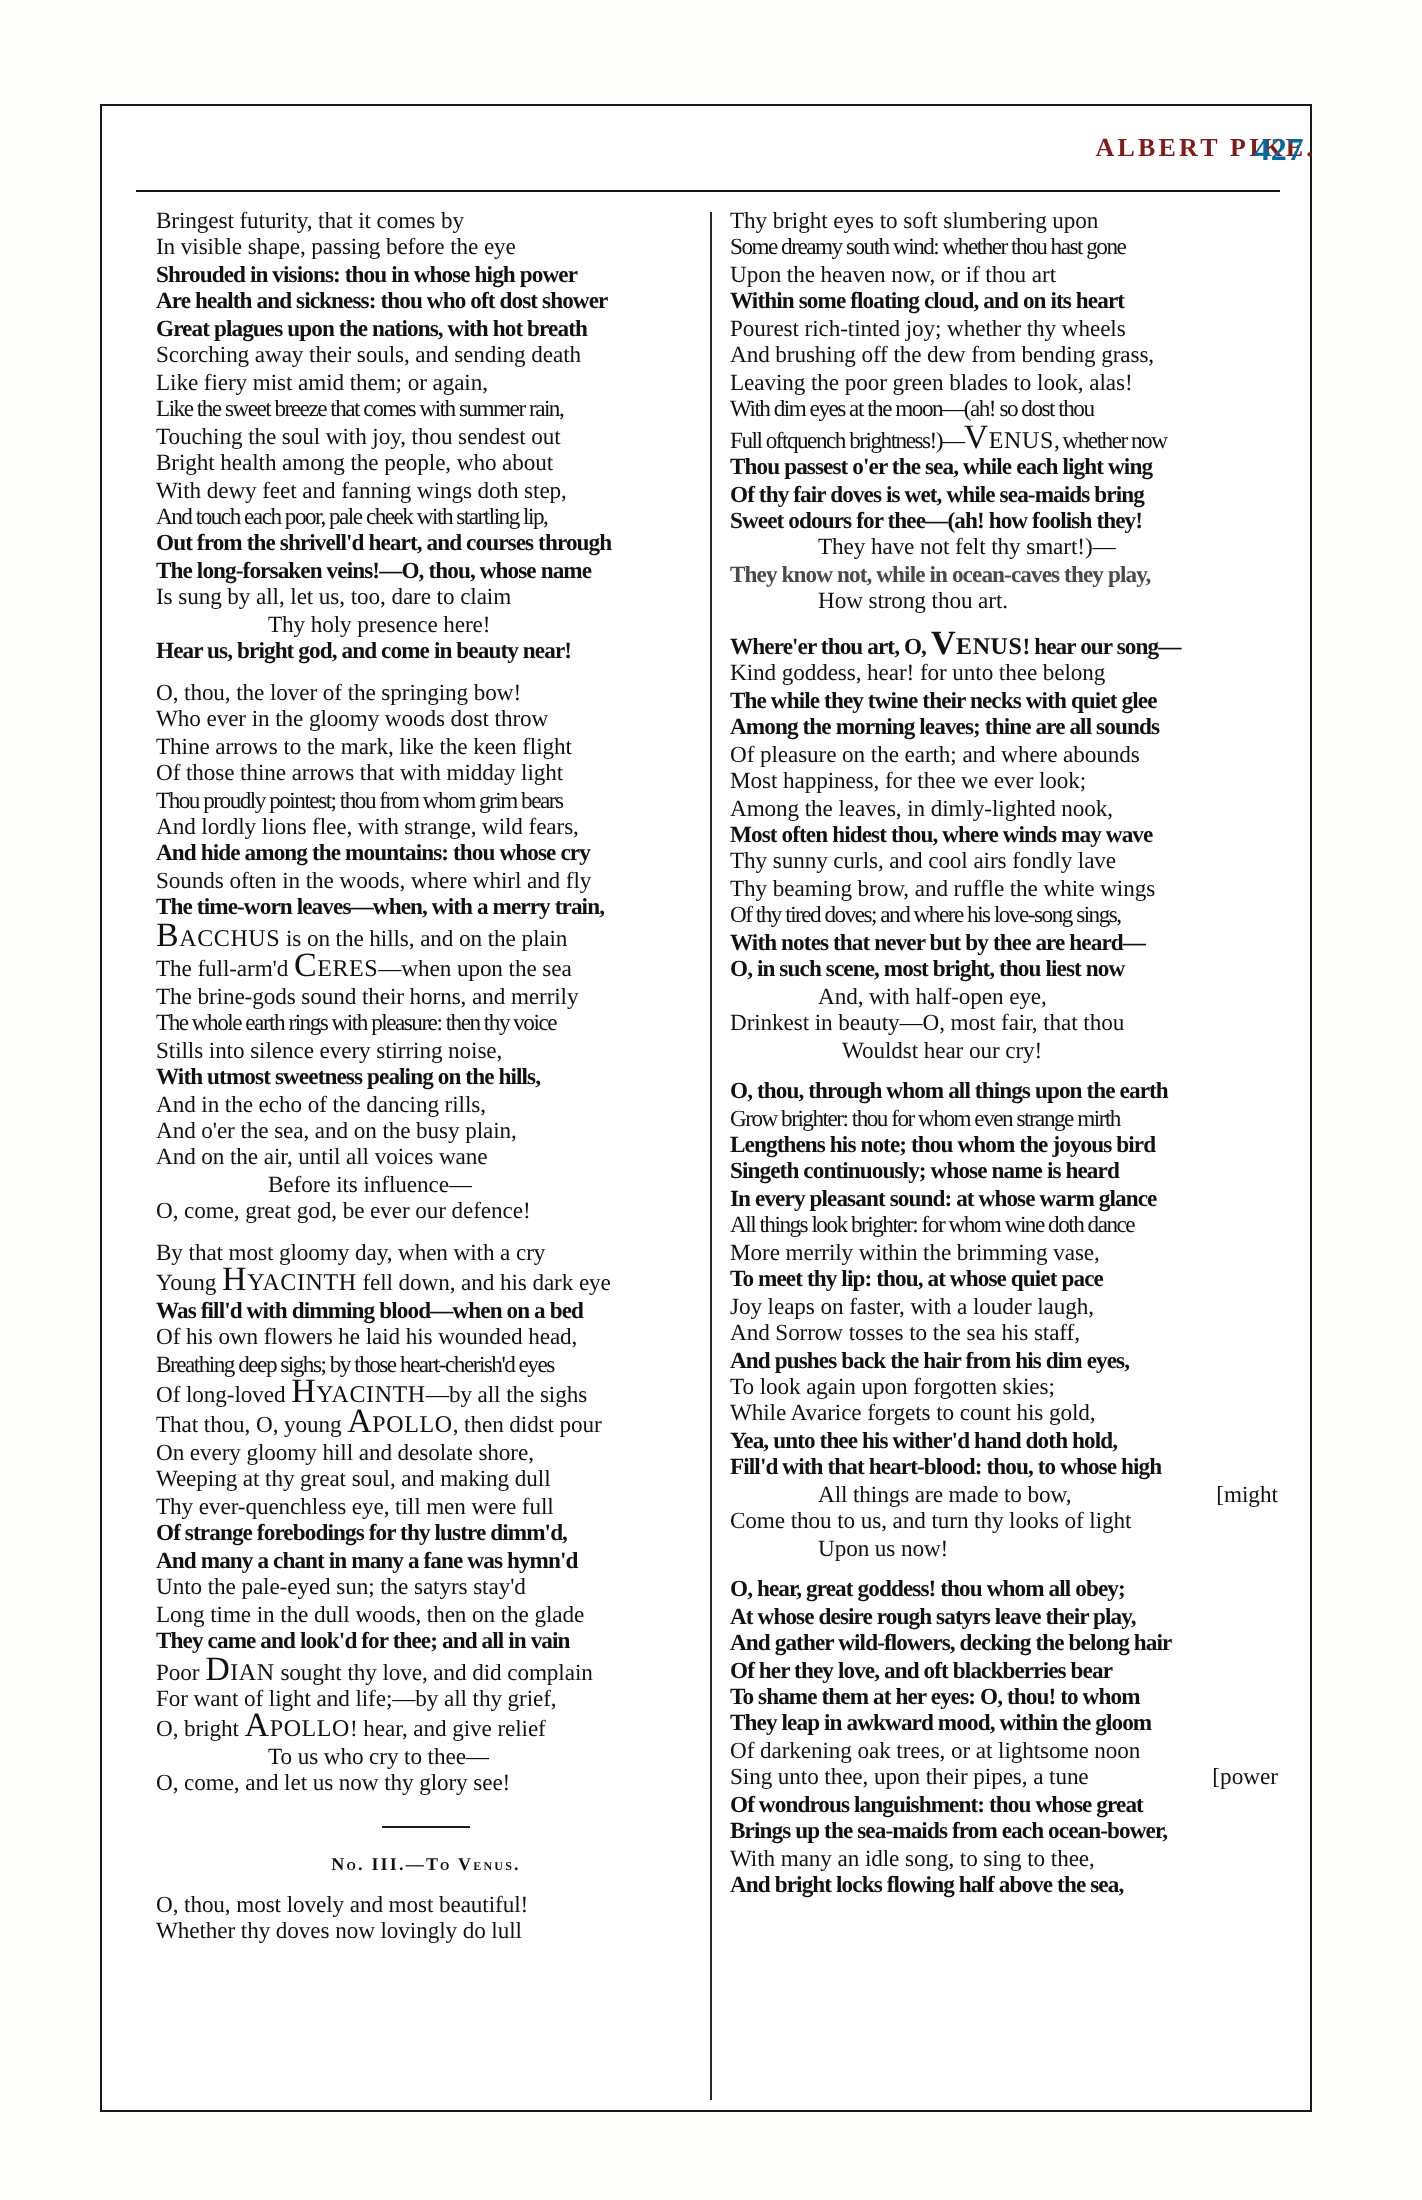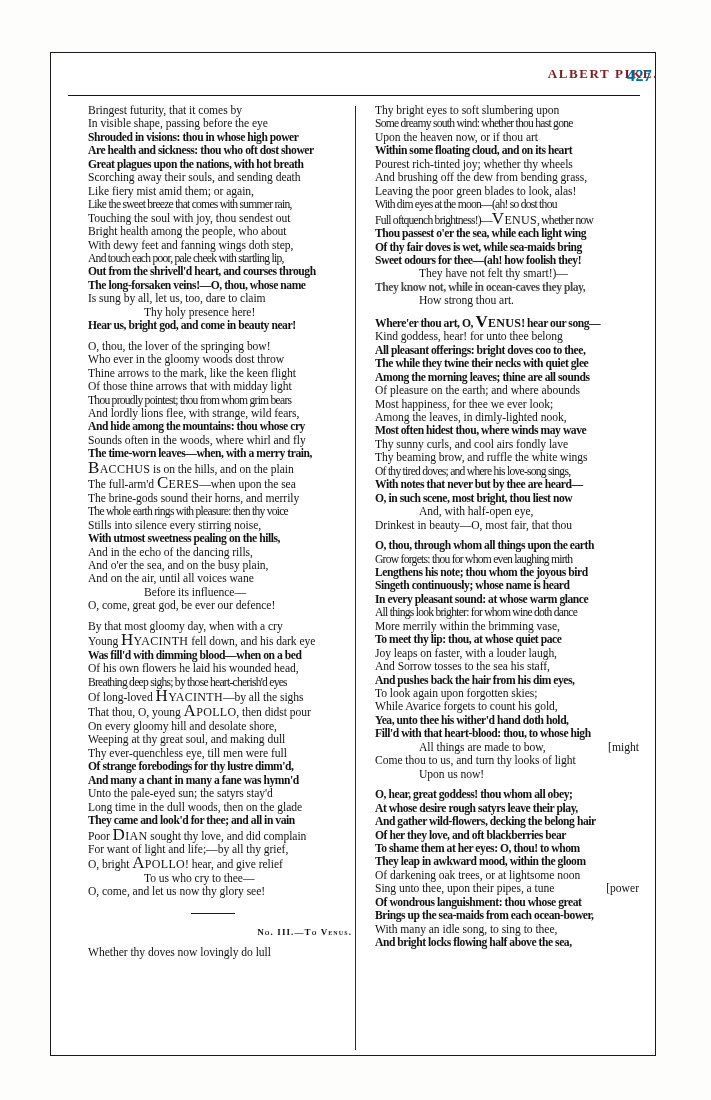--- a/index.html
+++ b/index.html
@@ -94,21 +94,21 @@
     position: absolute;
     left: 305px;
     top: 2px;
     width: 1px;
     height: 944px;
     background: #2a2a2a;
   }
 
   
   .stanza {
-    margin: 0 0 7px 14px;
+    margin: 0 0 7px 4px;
     padding: 0;
   }
   .line {
     display: block;
     font-size: 11.6px;
     line-height: 13.45px;
     white-space: nowrap;
     letter-spacing: -0.05px;
     color: #111111;
   }
@@ -132,21 +132,21 @@
   }
 
   
   .sec-divider {
     width: 44px;
     height: 1px;
     background: #1b1b1b;
     margin: 14px auto 13px auto;
   }
   .sec-head {
-    text-align: right;
+    text-align: center;
     font-size: 9px;
     font-variant: small-caps;
     letter-spacing: 1.1px;
     font-weight: 700;
     margin: 0 0 9px 0;
     color: #111111;
   }
 </style>
 </head>
 <body>
@@ -232,20 +232,21 @@
         <span class="line">O, bright <span class="sc">Apollo</span>! hear, and give relief</span>
         <span class="line indent">To us who cry to thee—</span>
         <span class="line">O, come, and let us now thy glory see!</span>
       </div>
 
       <div class="sec-divider"></div>
 
       <div class="sec-head">No. III.—To Venus.</div>
 
       <div class="stanza">
+        <span class="line">O, thou, most lovely and most beautiful!</span>
         <span class="line">Whether thy doves now lovingly do lull</span>
       </div>
 
     </div>
 
     <div class="col" id="col-right">
 
       <div class="stanza">
         <span class="line">Thy bright eyes to soft slumbering upon</span>
         <span class="line tight2">Some dreamy south wind: whether thou hast gone</span>
@@ -260,39 +261,39 @@
         <span class="line tight">Of thy fair doves is wet, while sea-maids bring</span>
         <span class="line tight">Sweet odours for thee—(ah! how foolish they!</span>
         <span class="line indent2">They have not felt thy smart!)—</span>
         <span class="line tight faint">They know not, while in ocean-caves they play,</span>
         <span class="line indent2">How strong thou art.</span>
       </div>
 
       <div class="stanza">
         <span class="line tight">Where'er thou art, O, <span class="sc">Venus</span>! hear our song—</span>
         <span class="line">Kind goddess, hear! for unto thee belong</span>
-        <span class="line tight">All pleasant offerings: bright doves coo to thee,</span>
         <span class="line tight">The while they twine their necks with quiet glee</span>
         <span class="line tight">Among the morning leaves; thine are all sounds</span>
         <span class="line">Of pleasure on the earth; and where abounds</span>
         <span class="line">Most happiness, for thee we ever look;</span>
         <span class="line">Among the leaves, in dimly-lighted nook,</span>
         <span class="line tight">Most often hidest thou, where winds may wave</span>
         <span class="line">Thy sunny curls, and cool airs fondly lave</span>
         <span class="line">Thy beaming brow, and ruffle the white wings</span>
         <span class="line tight2">Of thy tired doves; and where his love-song sings,</span>
         <span class="line tight">With notes that never but by thee are heard—</span>
         <span class="line tight">O, in such scene, most bright, thou liest now</span>
         <span class="line indent2">And, with half-open eye,</span>
         <span class="line">Drinkest in beauty—O, most fair, that thou</span>
+        <span class="line indent">Wouldst hear our cry!</span>
       </div>
 
       <div class="stanza">
         <span class="line tight">O, thou, through whom all things upon the earth</span>
-        <span class="line tight2">Grow forgets: thou for whom even laughing mirth</span>
+        <span class="line tight2">Grow brighter: thou for whom even strange mirth</span>
         <span class="line tight">Lengthens his note; thou whom the joyous bird</span>
         <span class="line tight">Singeth continuously; whose name is heard</span>
         <span class="line tight">In every pleasant sound: at whose warm glance</span>
         <span class="line tight2">All things look brighter: for whom wine doth dance</span>
         <span class="line">More merrily within the brimming vase,</span>
         <span class="line tight">To meet thy lip: thou, at whose quiet pace</span>
         <span class="line">Joy leaps on faster, with a louder laugh,</span>
         <span class="line">And Sorrow tosses to the sea his staff,</span>
         <span class="line tight">And pushes back the hair from his dim eyes,</span>
         <span class="line">To look again upon forgotten skies;</span>

